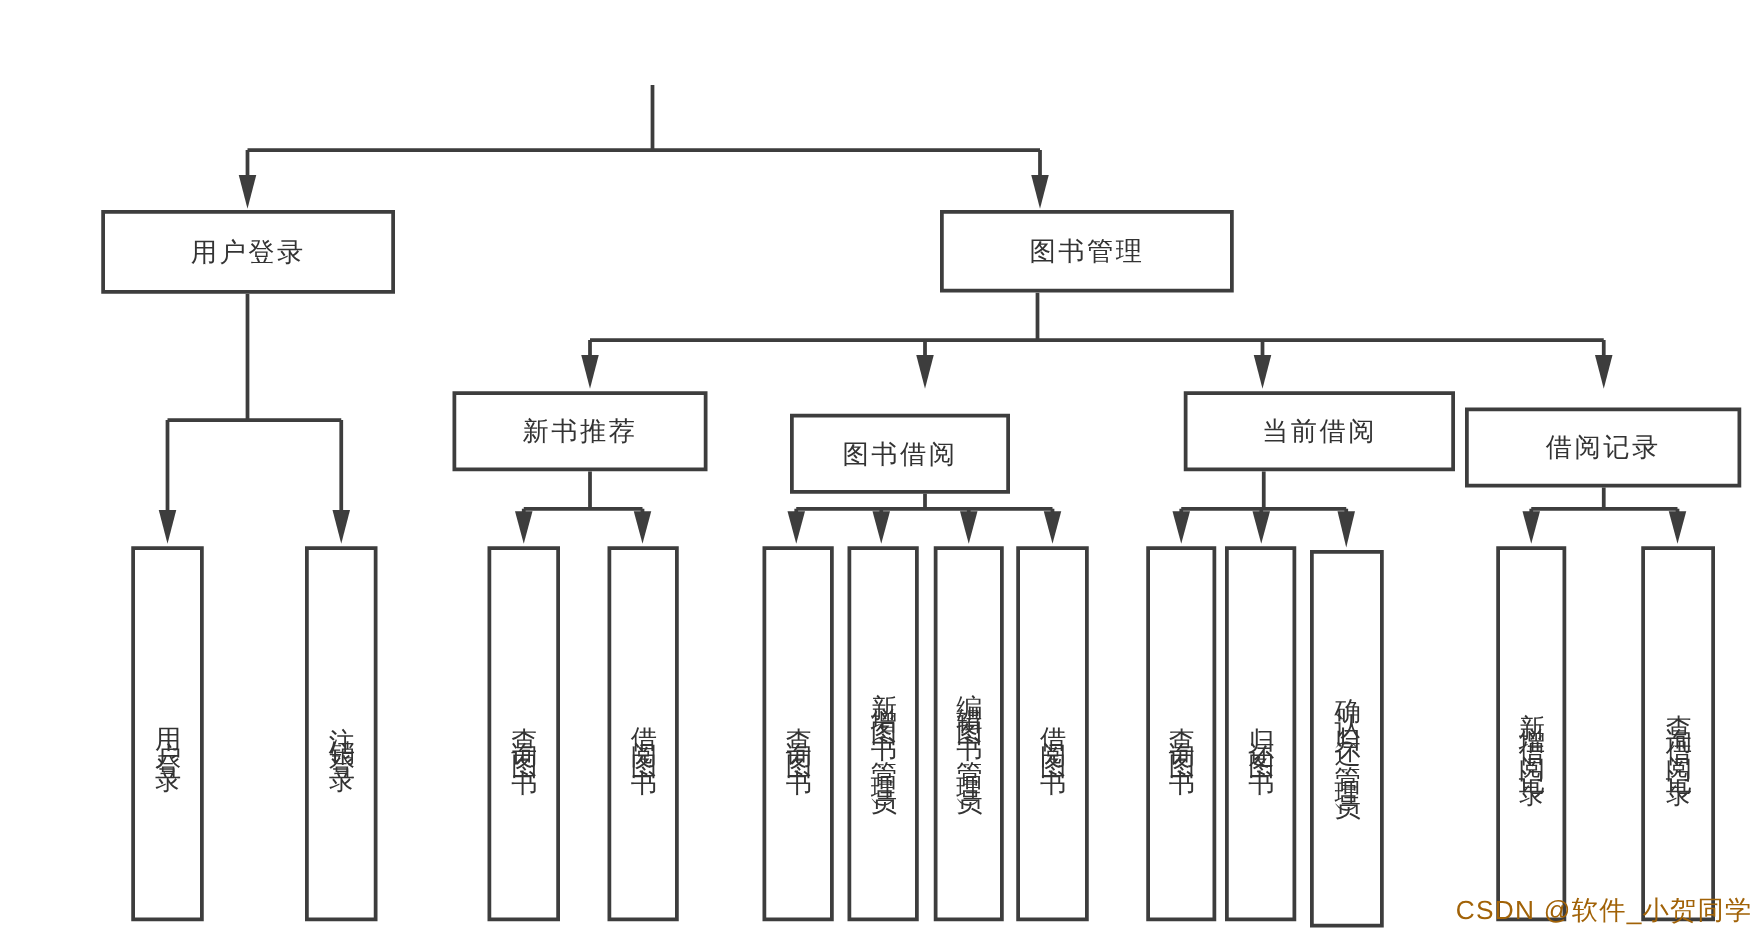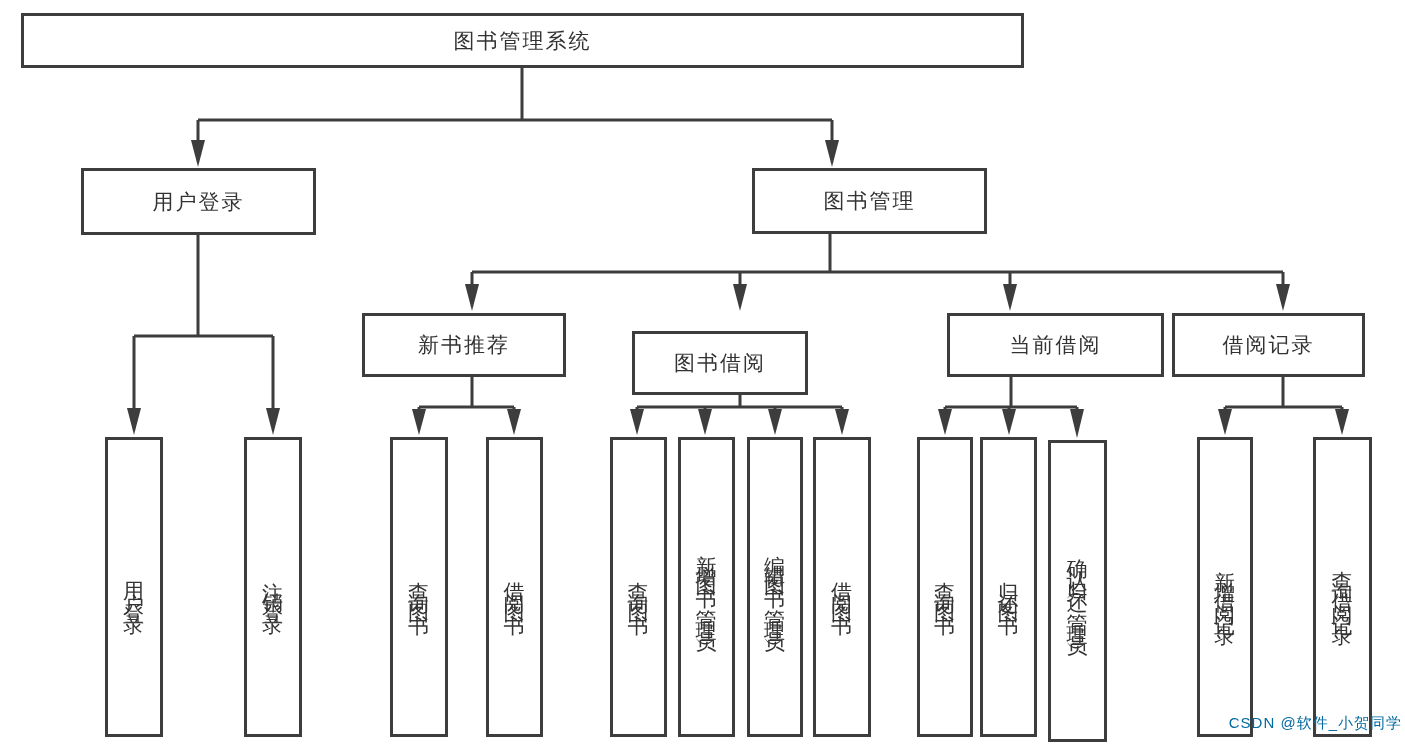--- a/index.html
+++ b/index.html
@@ -46,41 +46,41 @@
     line-height: 1;
     overflow: hidden;
   }
   
   .n-root { left: 21px;  top: 13px;  width: 1003px; height: 55px; }
   .n-l2a  { left: 81px;  top: 168px; width: 235px;  height: 67px; }
   .n-l2b  { left: 752px; top: 168px; width: 235px;  height: 66px; }
   .n-l3a  { left: 362px; top: 313px; width: 204px;  height: 64px; }
   .n-l3b  { left: 632px; top: 331px; width: 176px;  height: 64px; }
   .n-l3c  { left: 903px; top: 313px; width: 217px;  height: 64px; margin-left: 44px; }
-  .n-l3d  { left: 1172px;top: 313px; width: 193px;  height: 64px; text-align: center; }
+  .n-l3d  { left: 1172px;top: 326px; width: 221px;  height: 64px; text-align: center; }
   .n-g1a  { left: 105px; top: 437px; width: 58px; height: 300px; }
   .n-g1b  { left: 244px; top: 437px; width: 58px; height: 300px; }
   .n-g2a  { left: 390px; top: 437px; width: 58px; height: 300px; }
   .n-g2b  { left: 486px; top: 437px; width: 57px; height: 300px; }
   .n-g3a  { left: 610px; top: 437px; width: 57px; height: 300px; }
   .n-g3b  { left: 678px; top: 437px; width: 57px; height: 300px; }
   .n-g3c  { left: 747px; top: 437px; width: 56px; height: 300px; }
   .n-g3d  { left: 813px; top: 437px; width: 58px; height: 300px; }
   .n-g4a  { left: 917px; top: 437px; width: 56px; height: 300px; }
   .n-g4b  { left: 980px; top: 437px; width: 57px; height: 300px; }
   .n-g4c  { left: 1048px;top: 440px; width: 59px; height: 302px; }
   .n-g5a  { left: 1197px;top: 437px; width: 56px; height: 300px; }
   .n-g5b  { left: 1313px;top: 437px; width: 59px; height: 300px; }
   .watermark {
     position: absolute;
     right: 3px;
     top: 714px;
-    font-size: 15px;
+    font-size: 21px;
     letter-spacing: 1px;
-    color: #0369a1;
+    color: #a16207;
     z-index: 2;
     white-space: nowrap;
   }
 </style>
 </head>
 <body>
 
 <div class="canvas">
 
   <svg class="wires" viewBox="0 0 1405 747" xmlns="http://www.w3.org/2000/svg">
@@ -116,21 +116,20 @@
       <polygon points="768,409 782,409 775,435"></polygon>
       <polygon points="835,409 849,409 842,435"></polygon>
       <polygon points="938,409 952,409 945,435"></polygon>
       <polygon points="1002,409 1016,409 1009,435"></polygon>
       <polygon points="1070,409 1084,409 1077,438"></polygon>
       <polygon points="1218,409 1232,409 1225,435"></polygon>
       <polygon points="1335,409 1349,409 1342,435"></polygon>
     </g>
   </svg>
 
-  <div class="node h-node n-root">图书管理系统</div>
 
   <div class="node h-node n-l2a">用户登录</div>
   <div class="node h-node n-l2b">图书管理</div>
 
   <div class="node h-node n-l3a">新书推荐</div>
   <div class="node h-node n-l3b">图书借阅</div>
   <div class="node h-node n-l3c">当前借阅</div>
   <div class="node h-node n-l3d">借阅记录</div>
 
   <div class="node v-node n-g1a">用户登录</div>

